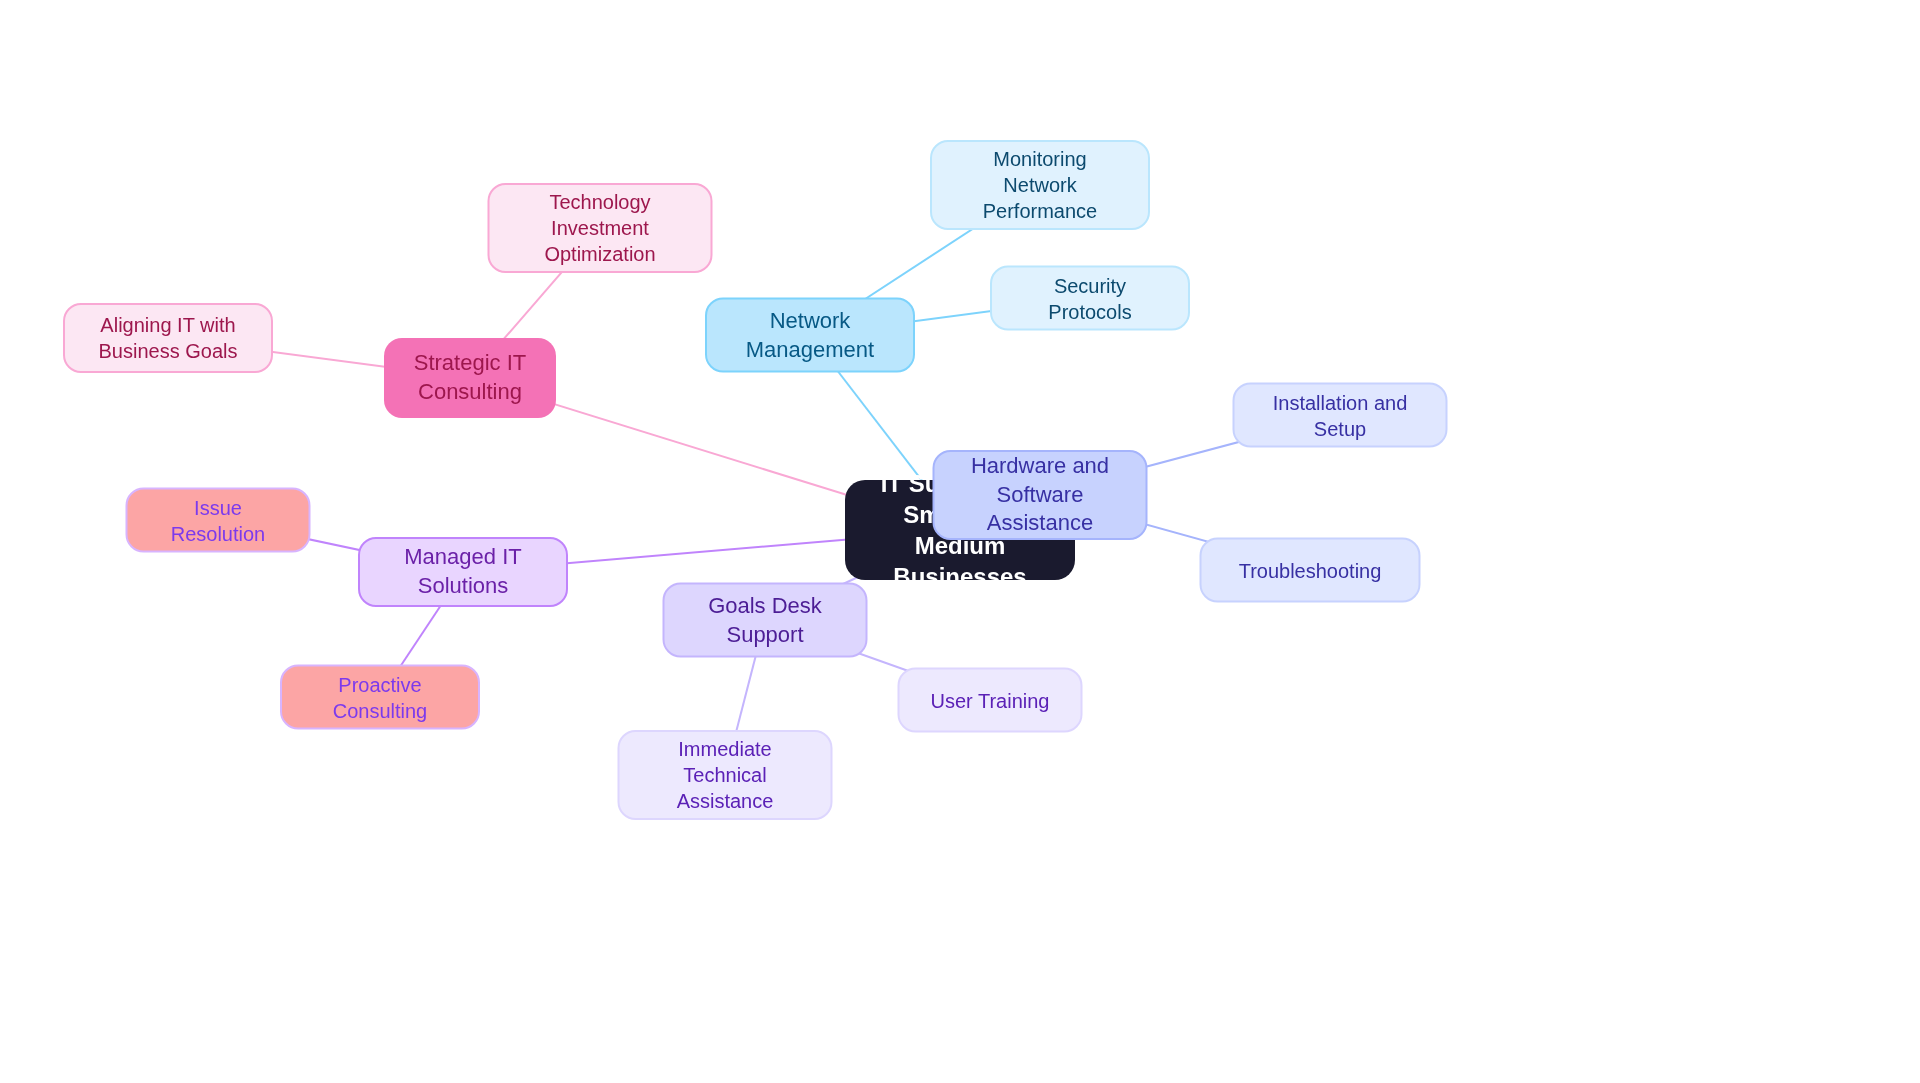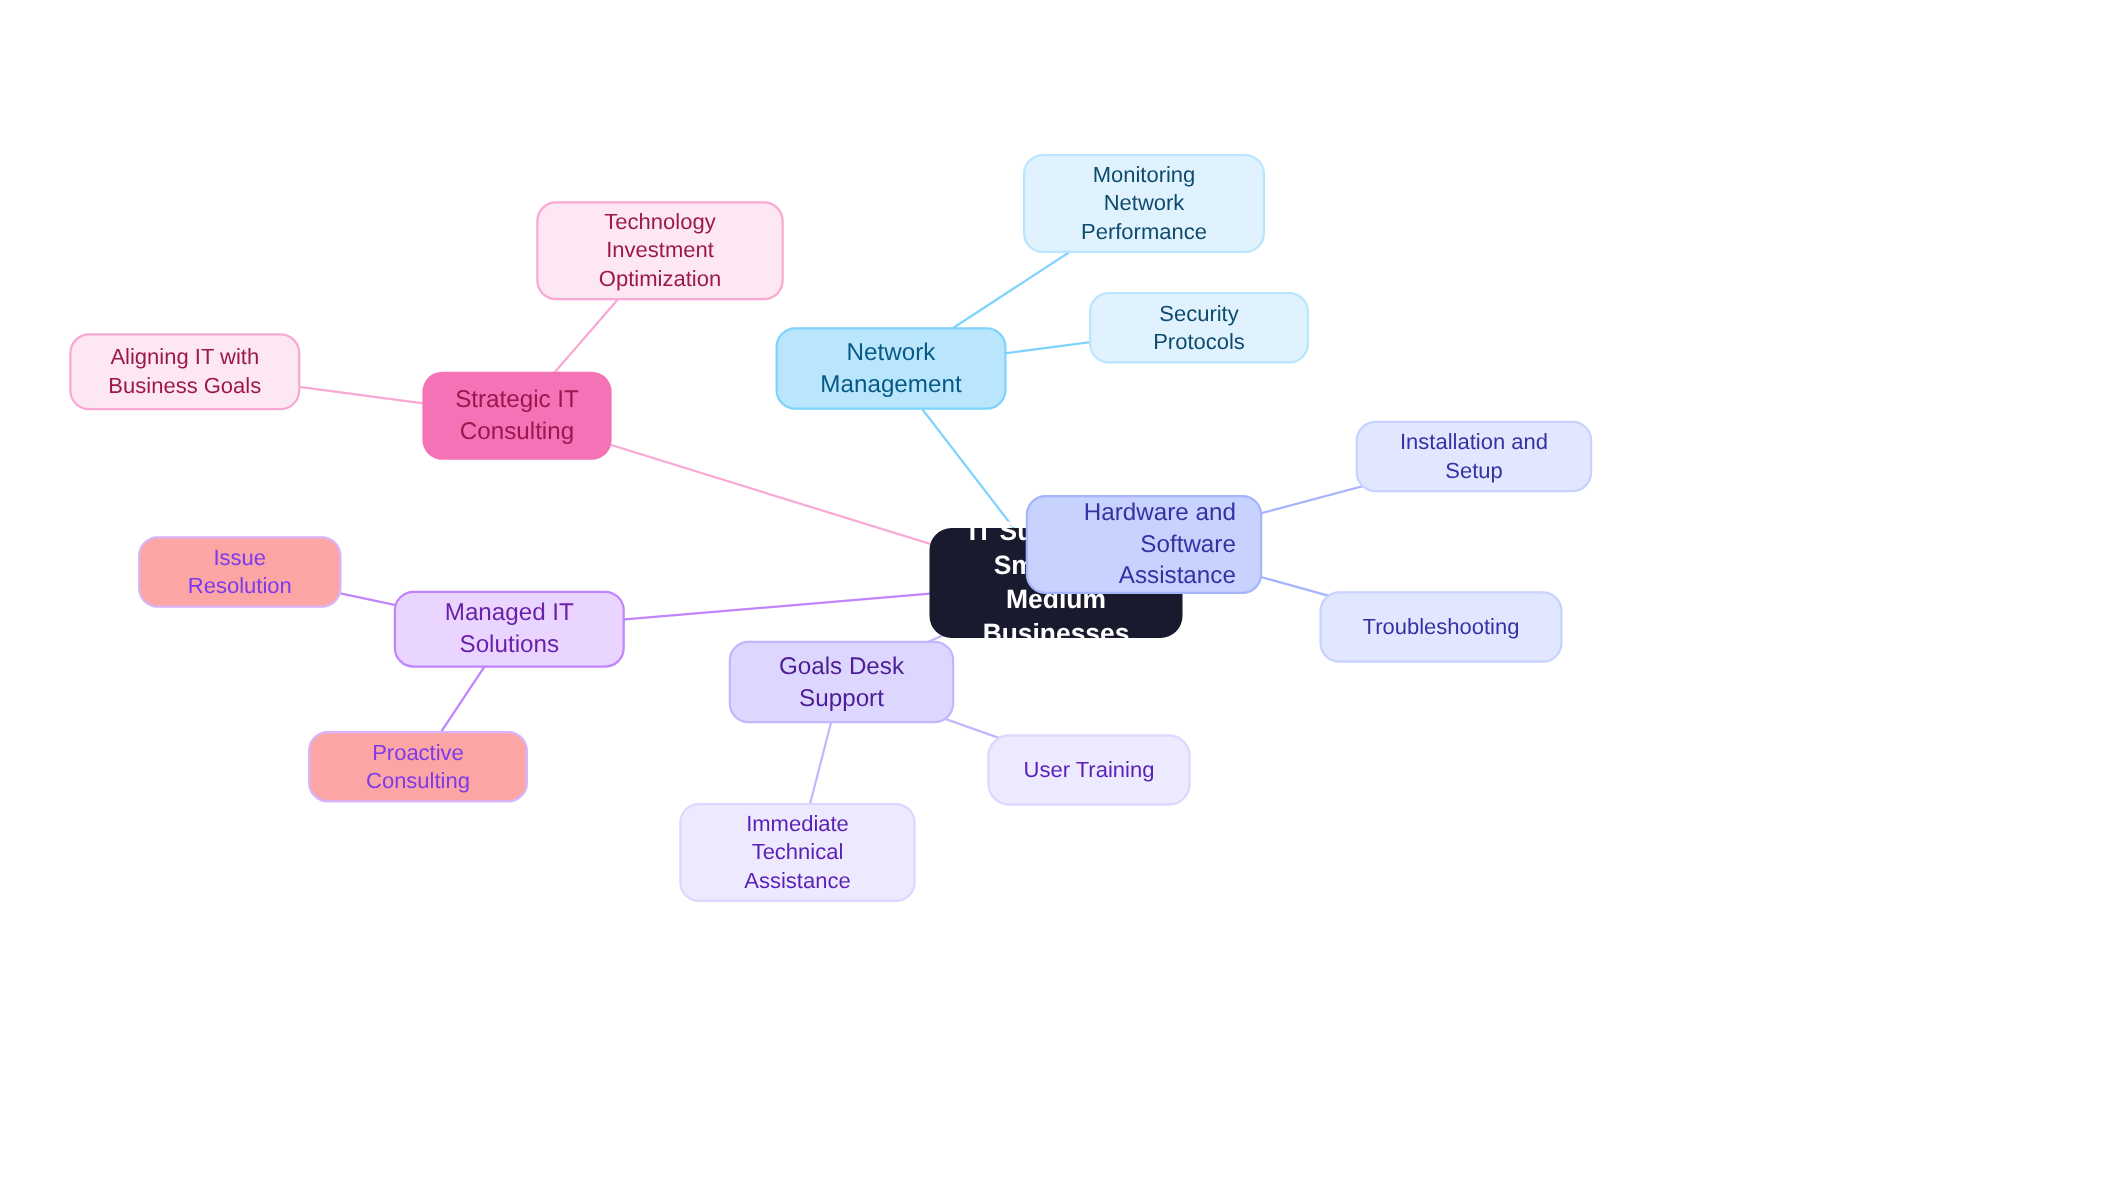--- a/index.html
+++ b/index.html
@@ -155,23 +155,23 @@
 <div class="node-label node-purple-sub" style="left:218px; top:520px; width:185px; height:65px;">Issue Resolution</div>
 
 <div class="node-label node-purple-sub" style="left:380px; top:697px; width:200px; height:65px;">Proactive Consulting</div>
 
 <div class="node-label node-blue-main" style="left:810px; top:335px; width:210px; height:75px;">Network Management</div>
 
 <div class="node-label node-blue-sub" style="left:1040px; top:185px; width:220px; height:90px;">Monitoring Network Performance</div>
 
 <div class="node-label node-blue-sub" style="left:1090px; top:298px; width:200px; height:65px;">Security Protocols</div>
 
-<div class="node-label node-lblue-main" style="left:1040px; top:495px; width:215px; height:90px;text-align:right;">Hardware and Software Assistance</div>
+<div class="node-label node-lblue-main" style="left:1040px; top:495px; width:215px; height:90px;">Hardware and Software Assistance</div>
 
 <div class="node-label node-lblue-sub" style="left:1340px; top:415px; width:215px; height:65px;">Installation and Setup</div>
 
 <div class="node-label node-lblue-sub" style="left:1310px; top:570px; width:221px; height:65px;">Troubleshooting</div>
 
 <div class="node-label node-lav-main" style="left:765px; top:620px; width:205px; height:75px;">Goals Desk Support</div>
 
 <div class="node-label node-lav-sub" style="left:725px; top:775px; width:215px; height:90px;">Immediate Technical Assistance</div>
 
-<div class="node-label node-lav-sub" style="left:990px; top:700px; width:185px; height:65px;border-radius:20px;">User Training</div>
+<div class="node-label node-lav-sub" style="left:990px; top:700px; width:185px; height:65px;">User Training</div>
 
 </body></html>

